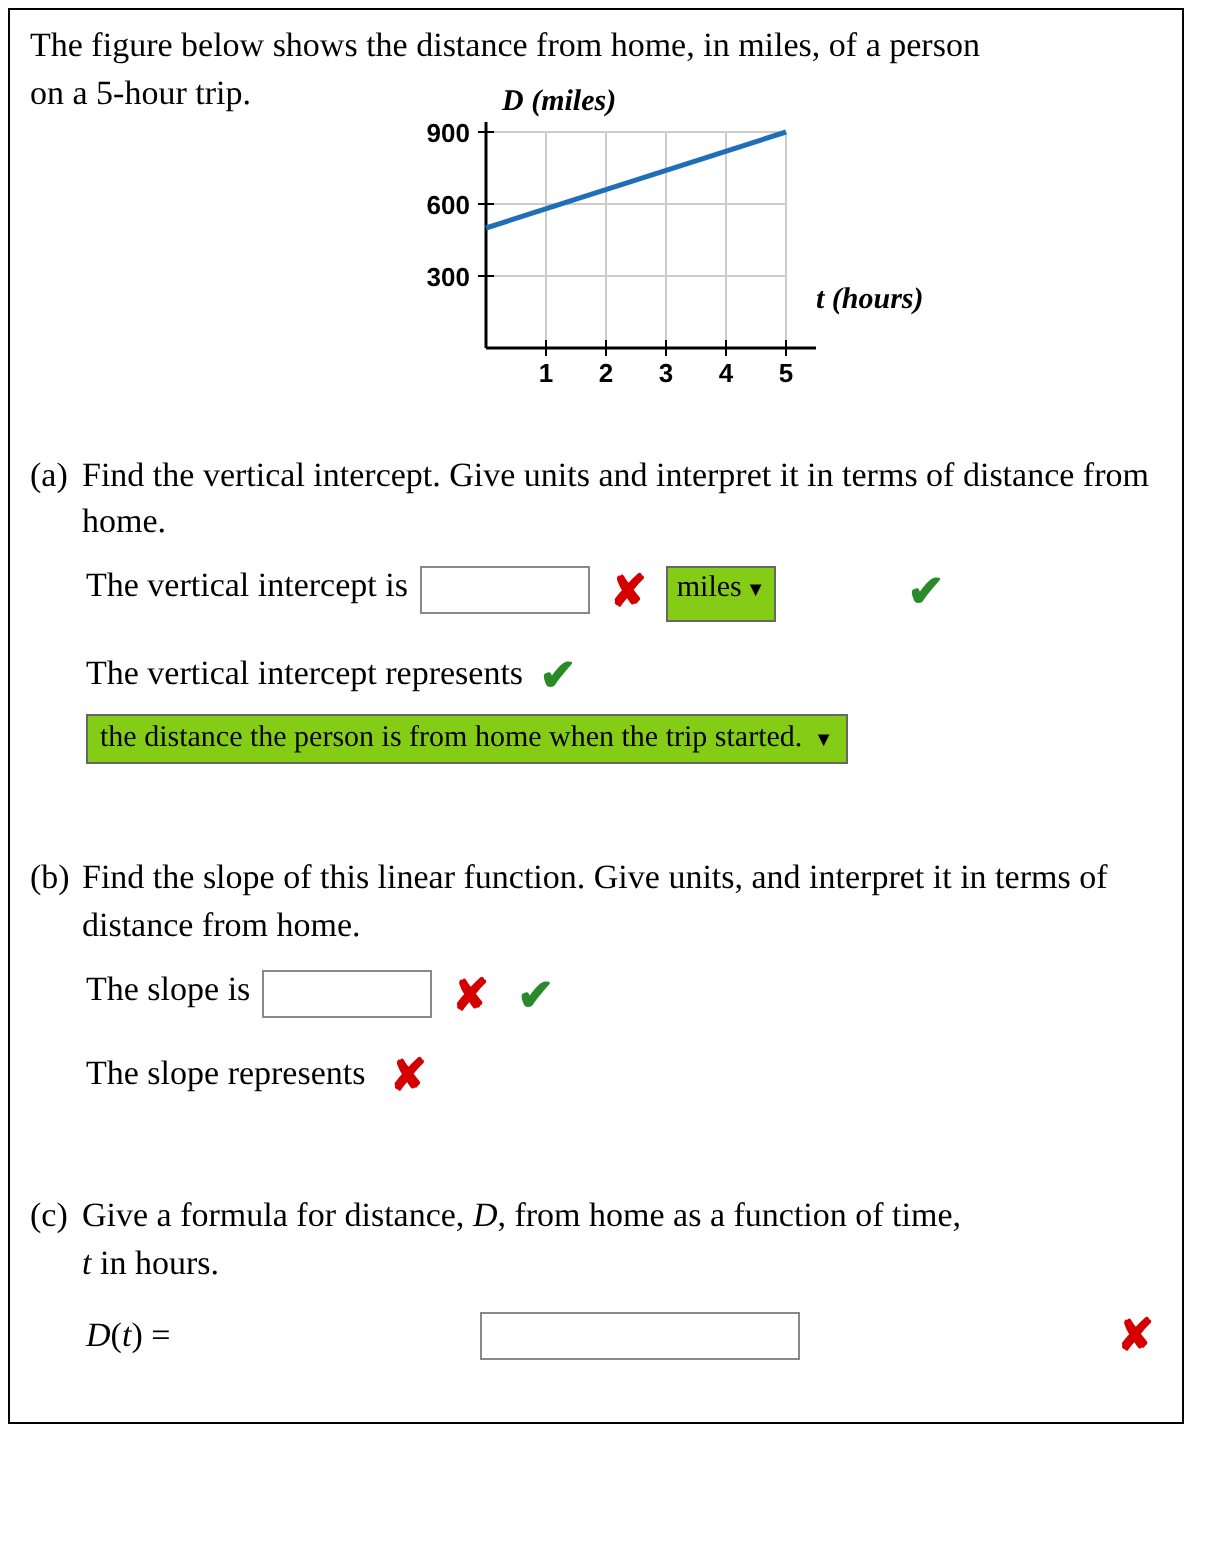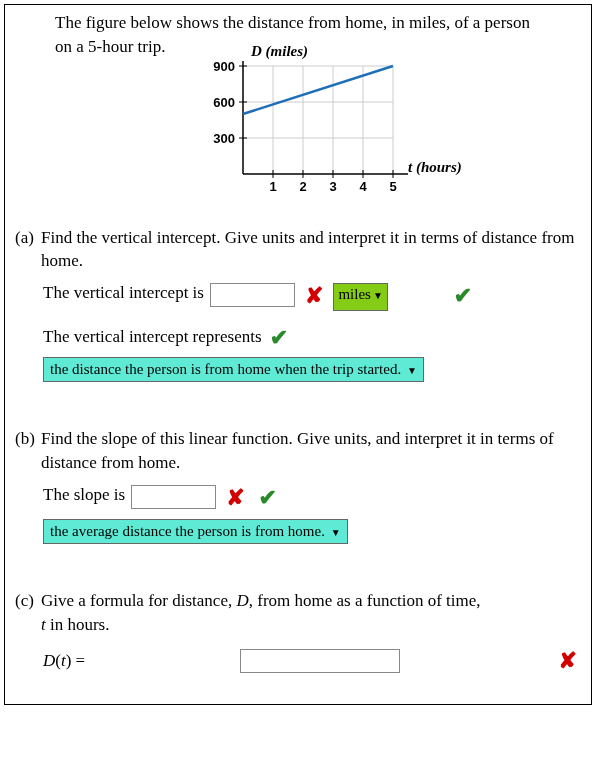--- a/index.html
+++ b/index.html
@@ -9,21 +9,21 @@
     margin: 0;
     padding: 4px;
     background: #fff;
   }
   .outer-box {
     border: 1px solid #000;
     padding: 6px 10px 30px 10px;
     width: 588px;
     box-sizing: border-box;
   }
-  .intro { line-height: 1.4; margin-left: 40px; }
+  .intro { line-height: 1.4; }
   .ital { font-style: italic; }
   .chart-wrap {
     text-align: center;
     margin: 2px 0 18px 0;
     text-decoration: underline;
   }
   .chart-holder {
     display: inline-block;
     text-align: left;
     position: relative;
@@ -31,21 +31,21 @@
   }
   .ylabel {
     position: absolute;
     left: 78px; top: -18px;
     font-style: italic;
     font-size: 15px;
     font-weight: bold;
   }
   .xlabel {
     position: absolute;
-    left: 235px; top: 98px;
+    left: 235px; top: 81px;
     font-style: italic;
     font-size: 15px;
     font-weight: bold;
   }
   .input-short {
     display: inline-block;
     width: 75px;
     height: 22px;
     border: 1px solid #888;
     background: #fff;
@@ -72,21 +72,21 @@
     padding: 2px 4px;
     font-size: 15px;
     height: 22px;
     vertical-align: middle;
     cursor: pointer;
     font-family: inherit;
   }
   .sel-wide {
     display: block;
     border: 1px solid #666;
-    background: #5eead4;
+    background: #84cc16;
     padding: 3px 6px;
     font-size: 15px;
     cursor: pointer;
     font-family: inherit;
     margin-top: 4px;
   }
   .caret { font-size: 10px; margin-left: 2px; }
   .mark {
     display: inline-block;
     vertical-align: middle;
@@ -200,22 +200,23 @@
     <div class="part-line">
       <span class="part-label">(b)</span>
       <span class="part-body">Find the slope of this linear function. Give units, and interpret it in terms of distance from home.</span>
     </div>
     <div class="answer-row">
       <span>The slope is</span>
       <input class="input-short" value="" style="">
       <span class="mark mark-wrong">✘</span>
       <span class="mark mark-correct">✔</span>
     </div>
-    <div class="drop-row">
-      <span class="sel-wide" style="display:inline-block"><span>the average distance the person is from home.</span> <span class="caret">▼</span></span>
+    <div class="subtext">
+      <span>The slope represents</span>
+      <span class="mark mark-wrong" style="margin-left:8px">✘</span>
     </div>
   </div>
 
   <div class="part" style="margin-top:45px">
     <div class="part-line">
       <span class="part-label">(c)</span>
       <span class="part-body">
         <span>Give a formula for distance, </span><span class="ital">D</span><span>, from home as a function of time,</span><br>
         <span class="ital">t</span><span> in hours.</span>
       </span>

